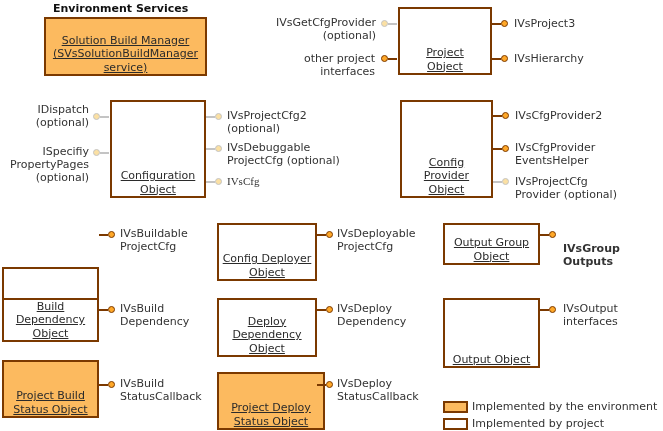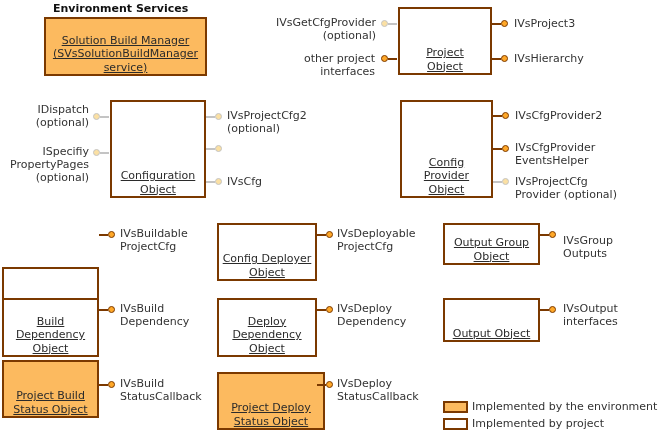--- a/index.html
+++ b/index.html
@@ -68,31 +68,31 @@
 Object</span>
     </div>
   <div class="box" style="left:217px;top:223px;width:100px;height:58px;">
       <span>Config Deployer
 Object</span>
     </div>
   <div class="box" style="left:443px;top:223px;width:97px;height:42px;">
       <span>Output Group
 Object</span>
     </div>
-  <div class="box" style="left:2px;top:298px;width:97px;height:59px;">
+  <div class="box" style="left:2px;top:298px;width:97px;height:44px;">
       <span>Build
 Dependency
 Object</span>
     </div>
   <div class="box" style="left:217px;top:298px;width:100px;height:59px;">
       <span>Deploy
 Dependency
 Object</span>
     </div>
-  <div class="box" style="left:443px;top:298px;width:97px;height:44px;">
+  <div class="box" style="left:443px;top:298px;width:97px;height:70px;">
       <span>Output Object</span>
     </div>
   <div class="box env" style="left:2px;top:360px;width:97px;height:58px;">
       <span>Project Build
 Status Object</span>
     </div>
   <div class="box env" style="left:217px;top:372px;width:108px;height:58px;">
       <span>Project Deploy
 Status Object</span>
     </div>
@@ -187,31 +187,33 @@
 interfaces</div>
   <div class="iface" style="left:514px;top:17px;">IVsProject3</div>
   <div class="iface" style="left:514px;top:52px;">IVsHierarchy</div>
   <div class="iface ra" style="right:574px;top:103px;">IDispatch
 (optional)</div>
   <div class="iface ra" style="right:574px;top:145px;">ISpecifiy
 PropertyPages
 (optional)</div>
   <div class="iface" style="left:227px;top:109px;">IVsProjectCfg2
 (optional)</div>
-  <div class="iface" style="left:227px;top:175px;">IVsCfg</div>
+  <div class="iface" style="left:227px;top:141px;">IVsDebuggable
+ProjectCfg (optional)</div>
+  <div class="iface" style="left:227px;top:175px;font-family:Liberation Serif, serif;">IVsCfg</div>
   <div class="iface" style="left:515px;top:109px;">IVsCfgProvider2</div>
   <div class="iface" style="left:515px;top:141px;">IVsCfgProvider
 EventsHelper</div>
   <div class="iface" style="left:515px;top:175px;">IVsProjectCfg
 Provider (optional)</div>
   <div class="iface" style="left:120px;top:227px;">IVsBuildable
 ProjectCfg</div>
   <div class="iface" style="left:337px;top:227px;">IVsDeployable
 ProjectCfg</div>
-  <div class="iface" style="left:563px;top:234px;">IVsGroup
+  <div class="iface" style="left:563px;top:242px;font-weight:bold;">IVsGroup
 Outputs</div>
   <div class="iface" style="left:120px;top:302px;">IVsBuild
 Dependency</div>
   <div class="iface" style="left:337px;top:302px;">IVsDeploy
 Dependency</div>
   <div class="iface" style="left:563px;top:302px;">IVsOutput
 interfaces</div>
   <div class="iface" style="left:120px;top:377px;">IVsBuild
 StatusCallback</div>
   <div class="iface" style="left:337px;top:377px;">IVsDeploy

